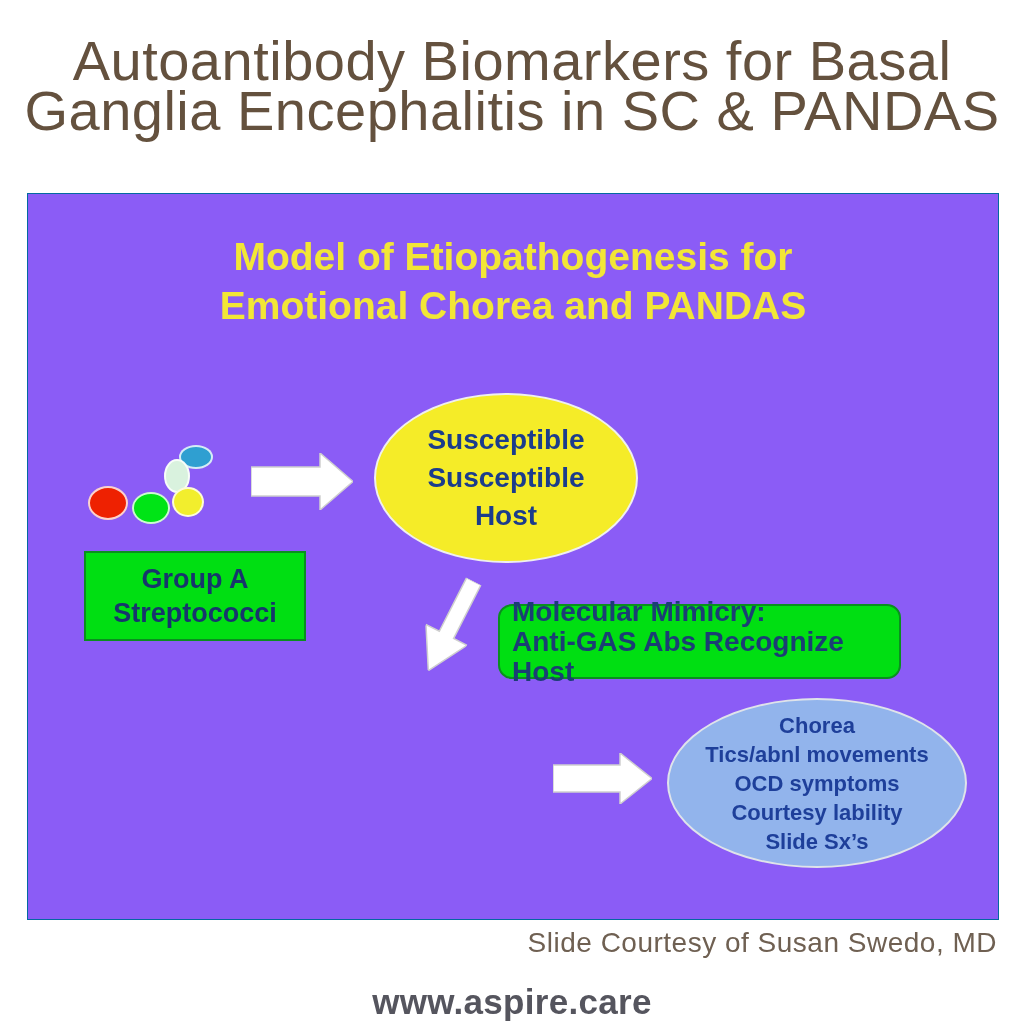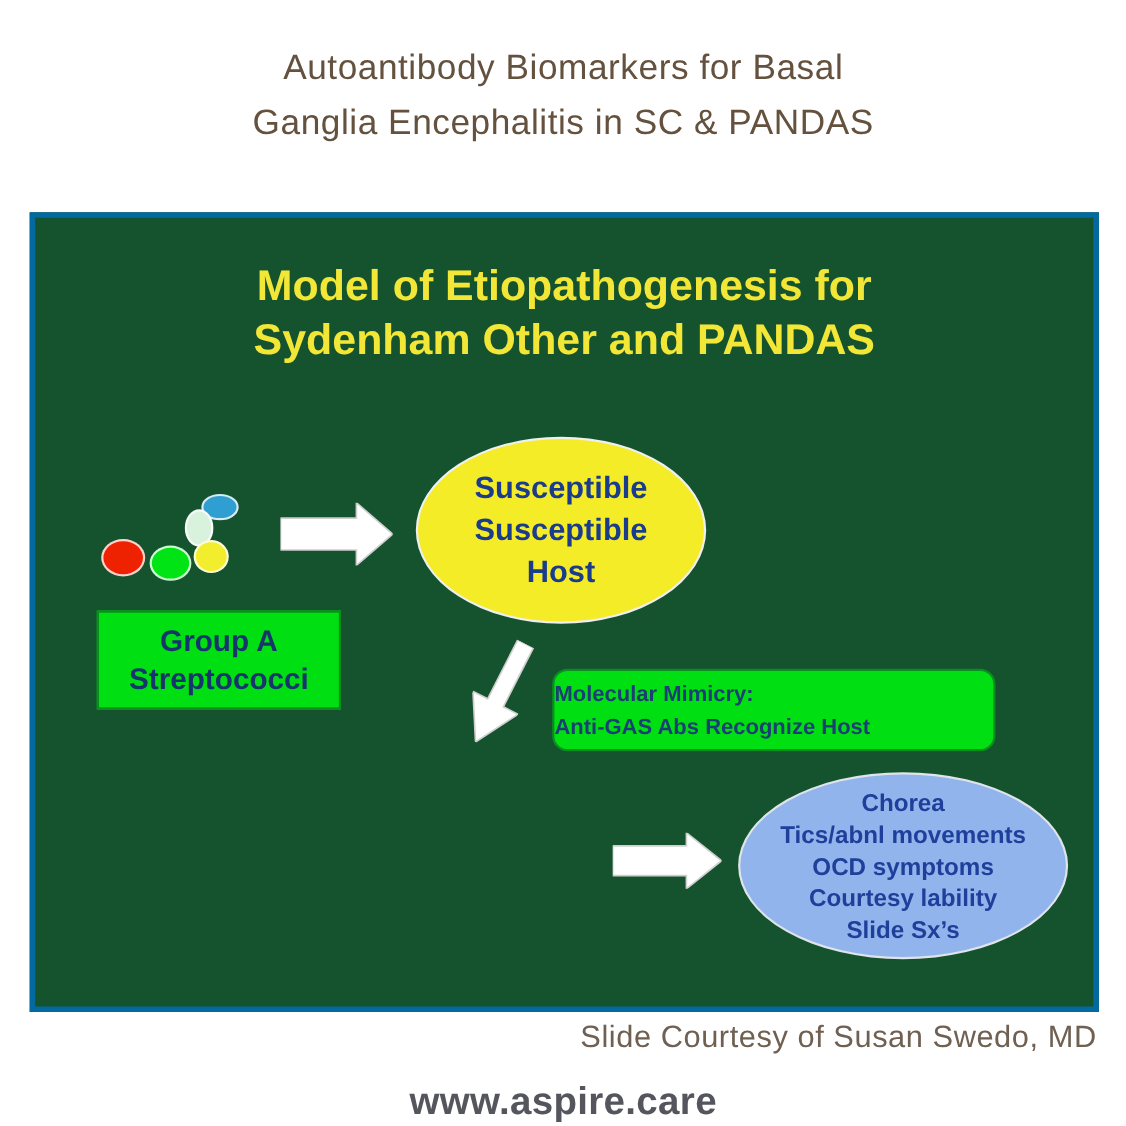--- a/index.html
+++ b/index.html
@@ -1,25 +1,25 @@
 <!DOCTYPE html>
 <html><head>
 <meta charset="utf-8">
 <style>
   html,body{margin:0;padding:0;background:#ffffff;}
   #page{position:relative;width:1024px;height:1024px;background:#ffffff;overflow:hidden;
         font-family:"Liberation Sans",sans-serif;}
 
   
   .page-title{position:absolute;top:36px;left:0;width:1024px;text-align:center;
-              color:#64513e;font-size:32px;line-height:50px;font-weight:500;letter-spacing:.5px;}
+              color:#64513e;font-size:56px;line-height:50px;font-weight:500;letter-spacing:.5px;}
 
   
   .slide{position:absolute;left:27px;top:193px;width:972px;height:727px;
-         background:#14532d;border:5px solid #0369a1;box-sizing:border-box;}
+         background:#8b5cf6;border:1px solid #0369a1;box-sizing:border-box;}
   .slide-title{position:absolute;top:38px;left:0;width:100%;text-align:center;
                color:#f2e636;font-size:39px;line-height:49px;font-weight:700;}
 
   
   .cell{position:absolute;border-radius:50%;border:2px solid rgba(255,255,255,.8);box-sizing:border-box;}
   .cell-red   {left:60px;top:292px;width:40px;height:34px;background:#ee2101;}
   .cell-green {left:104px;top:298px;width:38px;height:32px;background:#00e416;}
   .cell-blue  {left:151px;top:251px;width:34px;height:24px;background:#2f9fd1;}
   .cell-mint  {left:136px;top:265px;width:26px;height:34px;background:#d9f2de;}
   .cell-yellow{left:144px;top:293px;width:32px;height:30px;background:#f2ee2d;}
@@ -33,22 +33,22 @@
 
   
   .node{position:absolute;display:flex;flex-direction:column;justify-content:center;
         align-items:center;text-align:center;font-weight:700;box-sizing:border-box;}
   .ellipse{border-radius:50%;}
   .node-host{left:346px;top:199px;width:264px;height:170px;background:#f5ec28;
              border:2px solid #efefef;color:#1b3c8c;font-size:28px;line-height:38px;}
   .node-strep-label{left:56px;top:357px;width:222px;height:90px;background:#00df12;
              border:2px solid #0a8f1f;color:#17356d;font-size:27px;line-height:34px;}
   .node-mimicry{left:470px;top:410px;width:403px;height:75px;background:#00df12;
-             border:2px solid #0a8f1f;border-radius:14px;color:#1b3e74;font-size:20px;
-             line-height:30px;align-items:flex-start;text-align:left;}
+             border:2px solid #0a8f1f;border-radius:14px;color:#1b3e74;font-size:28px;
+             line-height:30px;align-items:flex-start;padding-left:12px;text-align:left;}
   .node-immune{left:242px;top:502px;width:268px;height:170px;background:#fb40f3;
              border:2px solid #e6e6e6;color:#392fa0;font-size:28px;line-height:38px;}
   .node-symptoms{left:639px;top:504px;width:300px;height:170px;background:#92b4ec;
              border:2px solid #dfe3ea;color:#1e3f9a;font-size:22px;line-height:29px;}
 
   
   .attribution{position:absolute;top:927px;right:27px;color:#6f6052;
                font-size:28px;letter-spacing:.5px;font-weight:400;}
   .website{position:absolute;top:982px;left:0;width:1024px;text-align:center;
            color:#55555e;font-size:35px;font-weight:700;letter-spacing:.3px;}
@@ -60,21 +60,21 @@
 
   <div class="page-title">
     <div>Autoantibody Biomarkers for Basal</div>
     <div>Ganglia Encephalitis in SC &amp; PANDAS</div>
   </div>
 
   <div class="slide">
 
     <div class="slide-title">
       <div>Model of Etiopathogenesis for</div>
-      <div>Sydenham Other and PANDAS</div>
+      <div>Emotional Chorea and PANDAS</div>
     </div>
 
     <div>
       <div class="cell cell-red"></div>
       <div class="cell cell-green"></div>
       <div class="cell cell-blue"></div>
       <div class="cell cell-mint"></div>
       <div class="cell cell-yellow"></div>
     </div>
 

